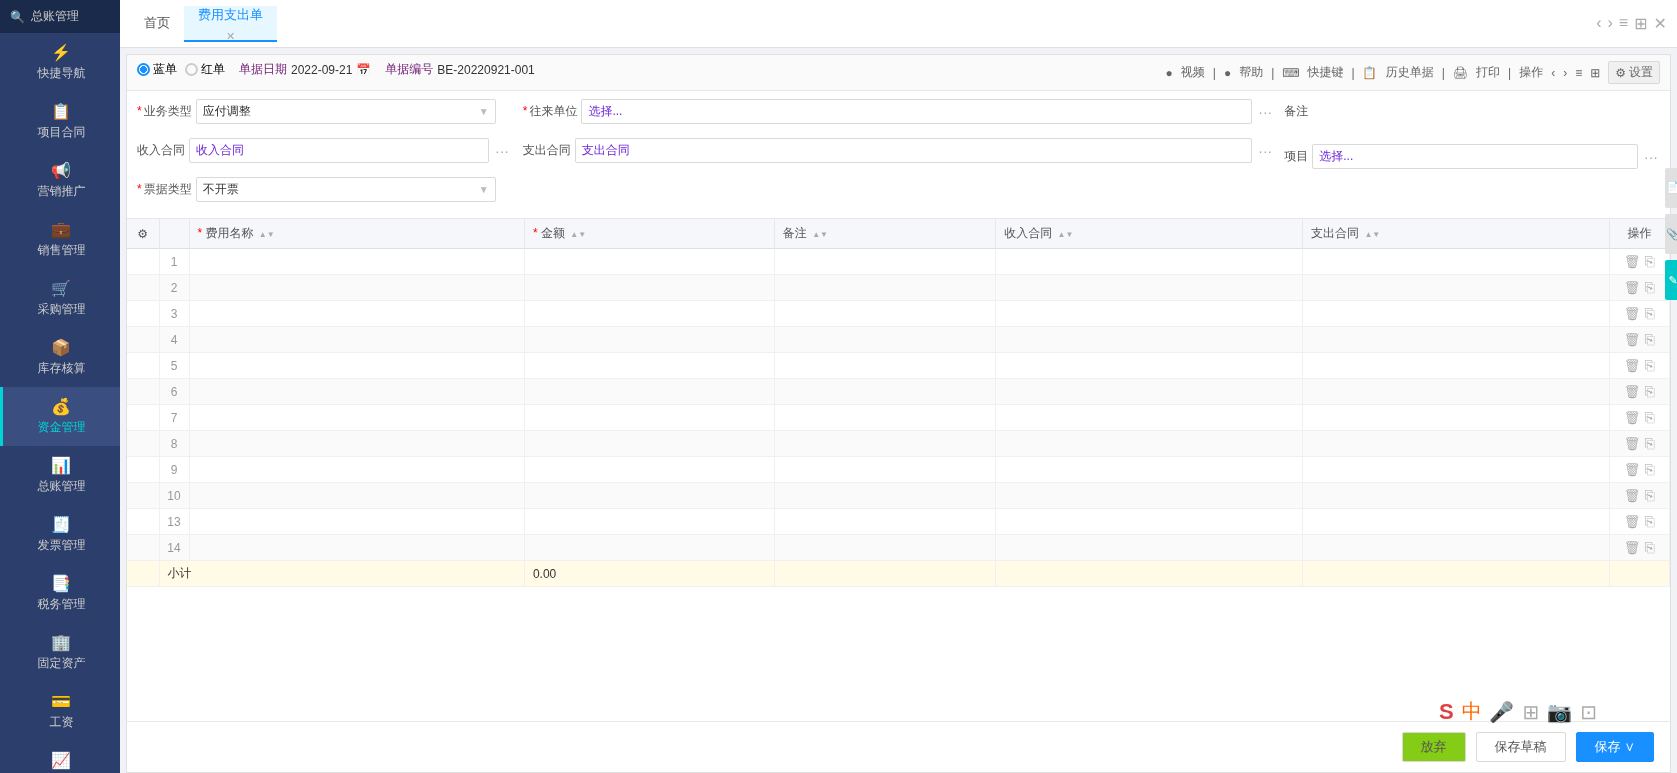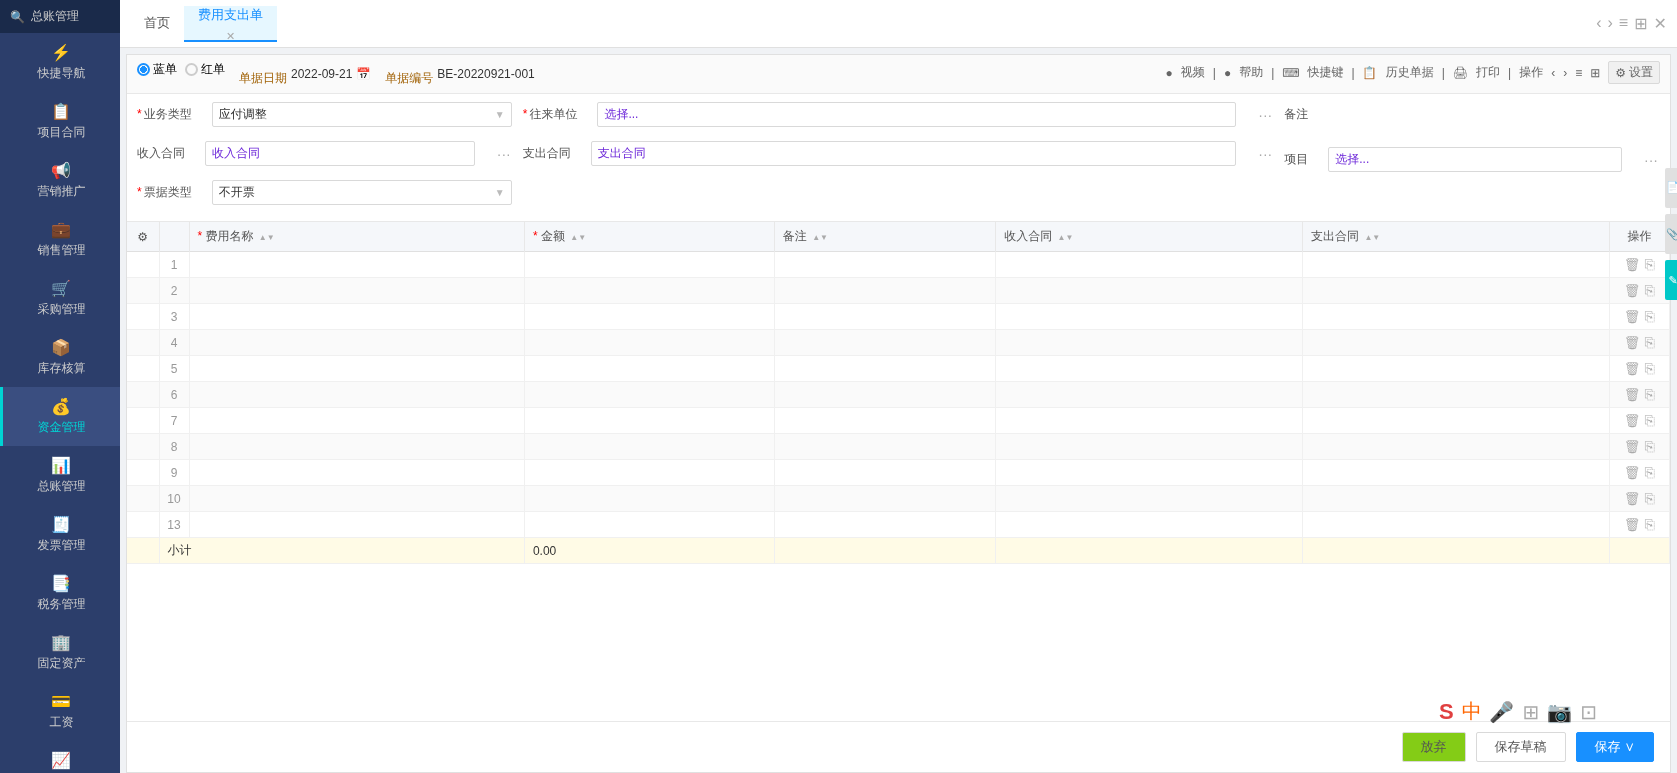--- a/index.html
+++ b/index.html
@@ -93,42 +93,42 @@
       padding: 6px 10px;
       background: #fafafa;
       border-bottom: 1px solid #e8e8e8;
       gap: 4px;
     }
     .radio-group { display: flex; align-items: center; gap: 8px; margin-right: 10px; }
     .radio-item { display: flex; align-items: center; gap: 3px; cursor: pointer; }
     .radio-dot { width: 13px; height: 13px; border-radius: 50%; border: 2px solid #ccc; display: inline-block; }
     .radio-dot.checked { border-color: #1890ff; background: radial-gradient(circle, #1890ff 50%, transparent 50%); }
     .date-field { display: flex; align-items: center; gap: 4px; }
-    .date-label { color: #a16207; margin-top: 9px; }
+    .date-label { color: #701a75; }
     .date-value { color: #333; font-weight: 500; }
     .doc-num { display: flex; align-items: center; gap: 4px; margin-left: 10px; }
     .toolbar-right { margin-left: auto; display: flex; align-items: center; gap: 8px; color: #666; font-size: 12px; }
     .toolbar-right span { cursor: pointer; }
     .settings-btn { background: #f0f0f0; border: 1px solid #d9d9d9; border-radius: 2px; padding: 2px 6px; cursor: pointer; display: flex; align-items: center; gap: 3px; }
 
     
     .form-fields {
       padding: 8px 10px;
       border-bottom: 1px solid #e8e8e8;
     }
     .form-row {
       display: flex;
       align-items: center;
       gap: 10px;
       margin-bottom: 8px;
     }
     .field-group {
       display: flex;
       align-items: center;
-      gap: 20px;
+      gap: 4px;
       flex: 1;
     }
     .field-label { color: #555; white-space: nowrap; font-size: 12px; }
     .field-label.required::before { content: '*'; color: red; margin-right: 2px; }
     .field-input {
       border: 1px solid #d9d9d9;
       border-radius: 2px;
       padding: 3px 6px;
       font-size: 12px;
       color: #333;
@@ -605,20 +605,35 @@
       <td></td>
       <td></td>
       <td></td>
       <td>
         <div class="action-cell">
           <span class="action-icon">🗑</span>
           <span class="action-icon">⎘</span>
         </div>
       </td>
     </tr>
+              <tr>
+      <td></td>
+      <td class="row-num">14</td>
+      <td></td>
+      <td></td>
+      <td></td>
+      <td></td>
+      <td></td>
+      <td>
+        <div class="action-cell">
+          <span class="action-icon">🗑</span>
+          <span class="action-icon">⎘</span>
+        </div>
+      </td>
+    </tr>
               <tr class="subtotal-row">
     <td></td>
     <td colspan="2">小计</td>
     <td class="subtotal-value">0.00</td>
     <td></td>
     <td></td>
     <td></td>
     <td></td>
   </tr>
             </tbody>

